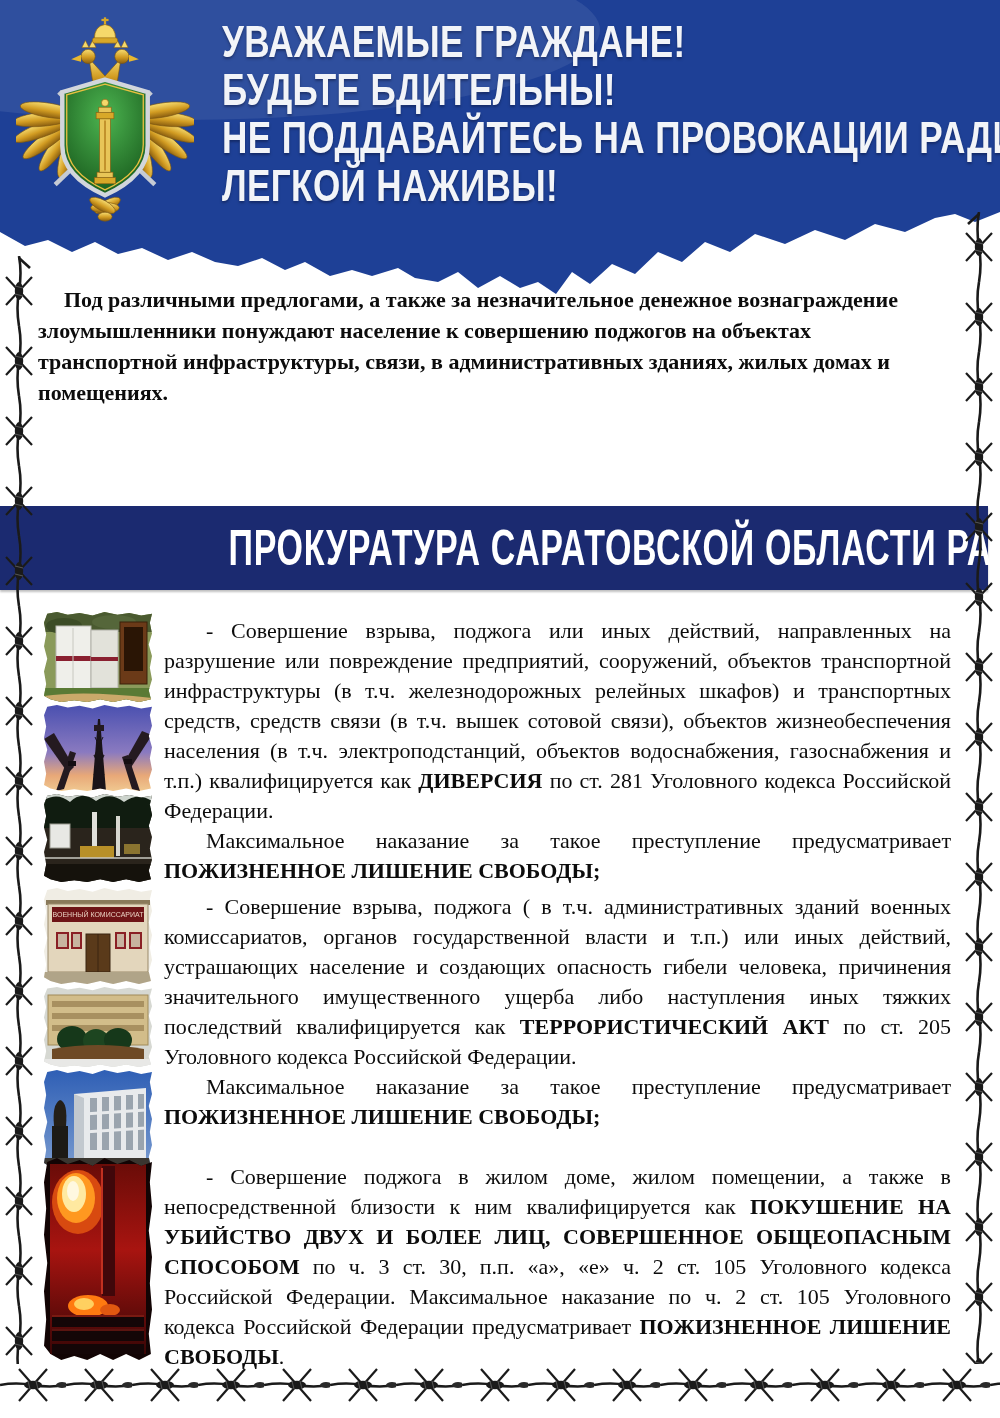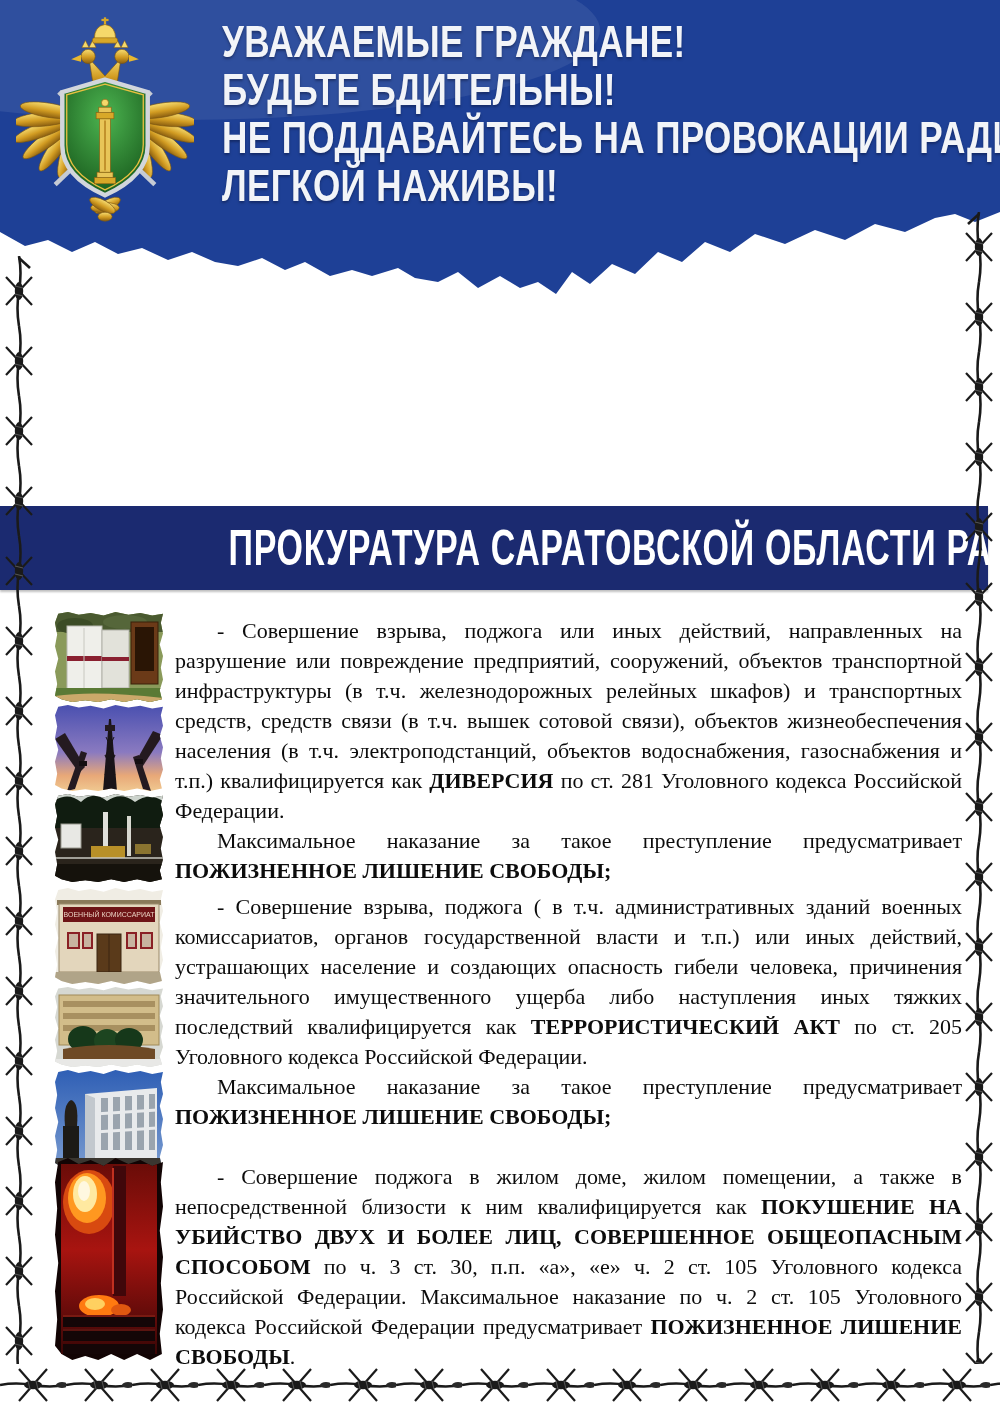--- a/index.html
+++ b/index.html
@@ -29,21 +29,21 @@
     position:absolute;left:0;top:506px;width:988px;height:84px;z-index:2;
     background:var(--banner_navy,#1b2a70);text-align:center;
     box-shadow:0 2px 2px rgba(0,0,0,.25);
   }
   .banner-text{
     display:inline-block;font-family:"Liberation Sans",sans-serif;font-weight:700;
     font-size:50px;line-height:84px;color:#fff;white-space:nowrap;
     transform:scaleX(.68);transform-origin:50% 50%;letter-spacing:1px;
   }
   
-  .section{position:absolute;left:55px;width:905px;z-index:2;}
+  .section{position:absolute;left:44px;width:905px;z-index:2;}
   .sec1{top:612px;height:272px;}
   .sec2{top:888px;height:272px;}
   .sec3{top:1158px;height:208px;}
   .photos{position:absolute;left:0;top:0;width:108px;}
   .photo{position:relative;margin-bottom:3px;}
   .photo svg{display:block;width:100%;height:100%;}
   .torn{
     clip-path:polygon(3% 2%,12% 0%,22% 3%,33% 1%,45% 4%,56% 0%,68% 3%,79% 1%,90% 4%,100% 2%,
       98% 12%,100% 24%,97% 36%,100% 49%,98% 62%,100% 75%,97% 87%,99% 97%,
       88% 100%,76% 97%,64% 100%,52% 97%,40% 100%,28% 98%,16% 100%,6% 97%,
@@ -147,20 +147,21 @@
   </svg>
 
   <div class="header-title">
     <div class="hline">УВАЖАЕМЫЕ ГРАЖДАНЕ!</div>
     <div class="hline">БУДЬТЕ БДИТЕЛЬНЫ!</div>
     <div class="hline">НЕ ПОДДАВАЙТЕСЬ НА ПРОВОКАЦИИ РАДИ</div>
     <div class="hline">ЛЕГКОЙ НАЖИВЫ!</div>
   </div>
 
   <div class="intro">
+    <p>Под различными предлогами, а также за незначительное денежное вознаграждение злоумышленники понуждают население к совершению поджогов на объектах транспортной инфраструктуры, связи, в административных зданиях, жилых домах и помещениях.</p>
   </div>
 
   <div class="banner">
     <span class="banner-text">ПРОКУРАТУРА САРАТОВСКОЙ ОБЛАСТИ РАЗЪЯСНЯЕТ:</span>
   </div>
 
   <div class="section sec1">
     <div class="photos">
       <div class="photo torn" style="width:108px;height:90px">
         <svg viewBox="0 0 108 90" preserveAspectRatio="none" aria-hidden="true">

